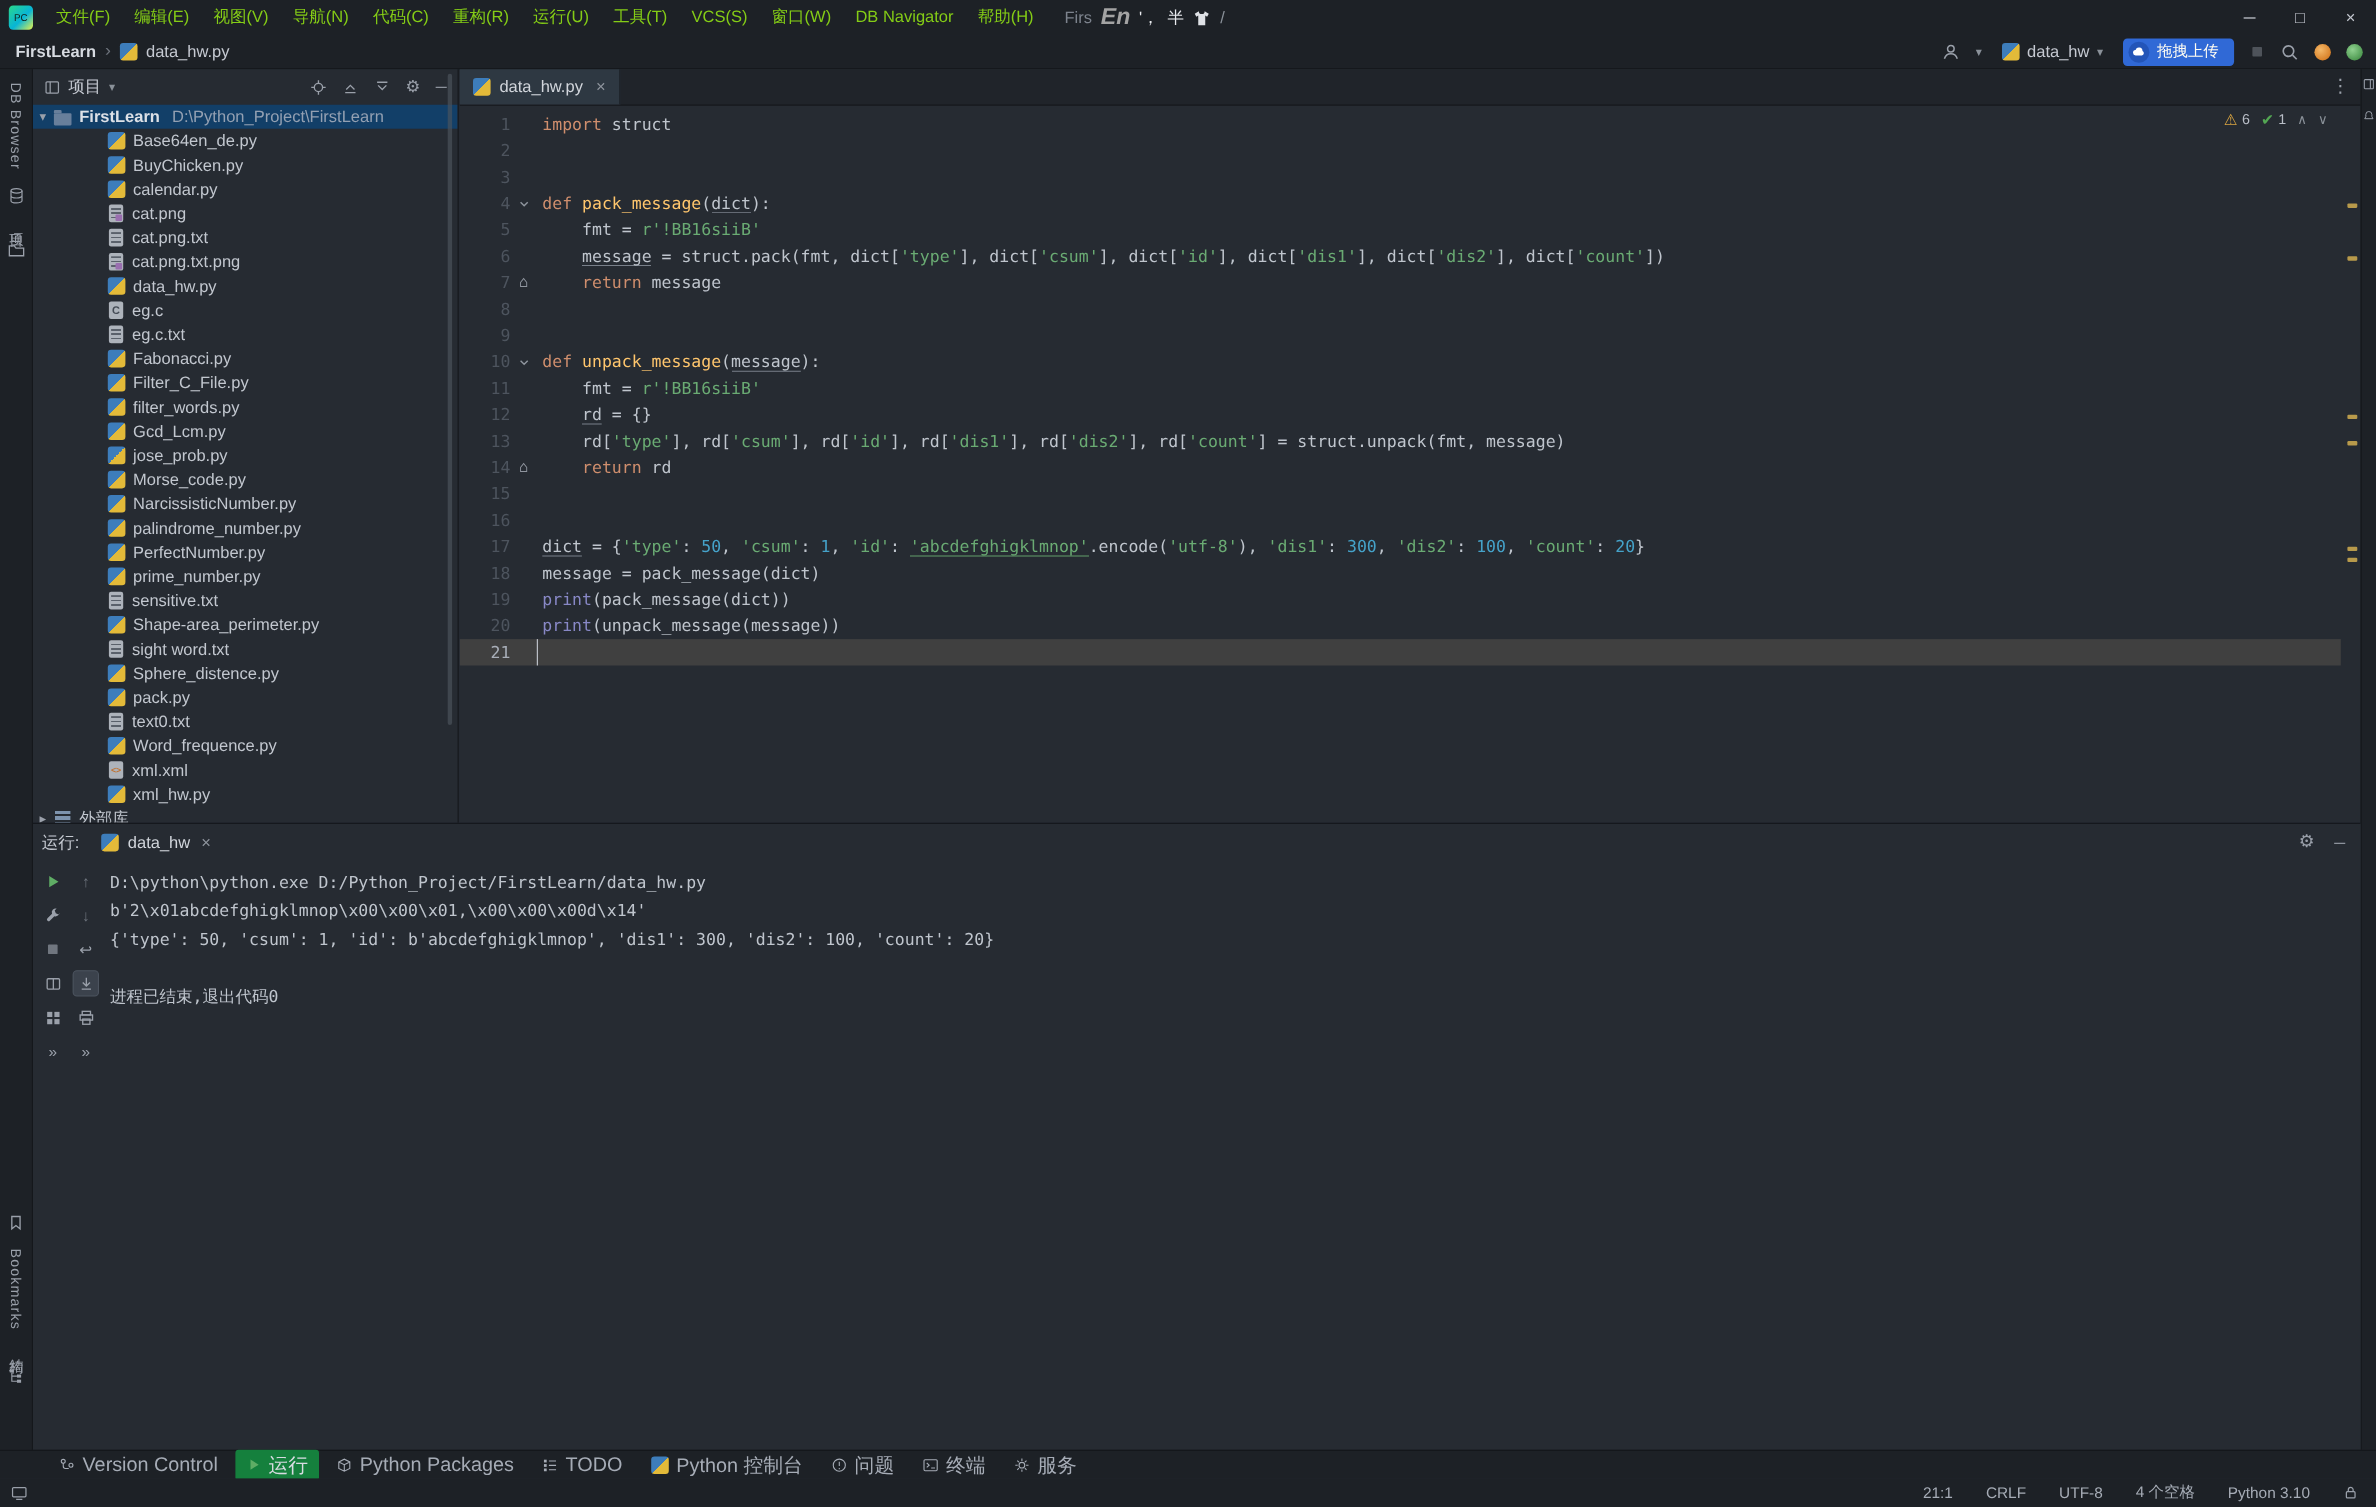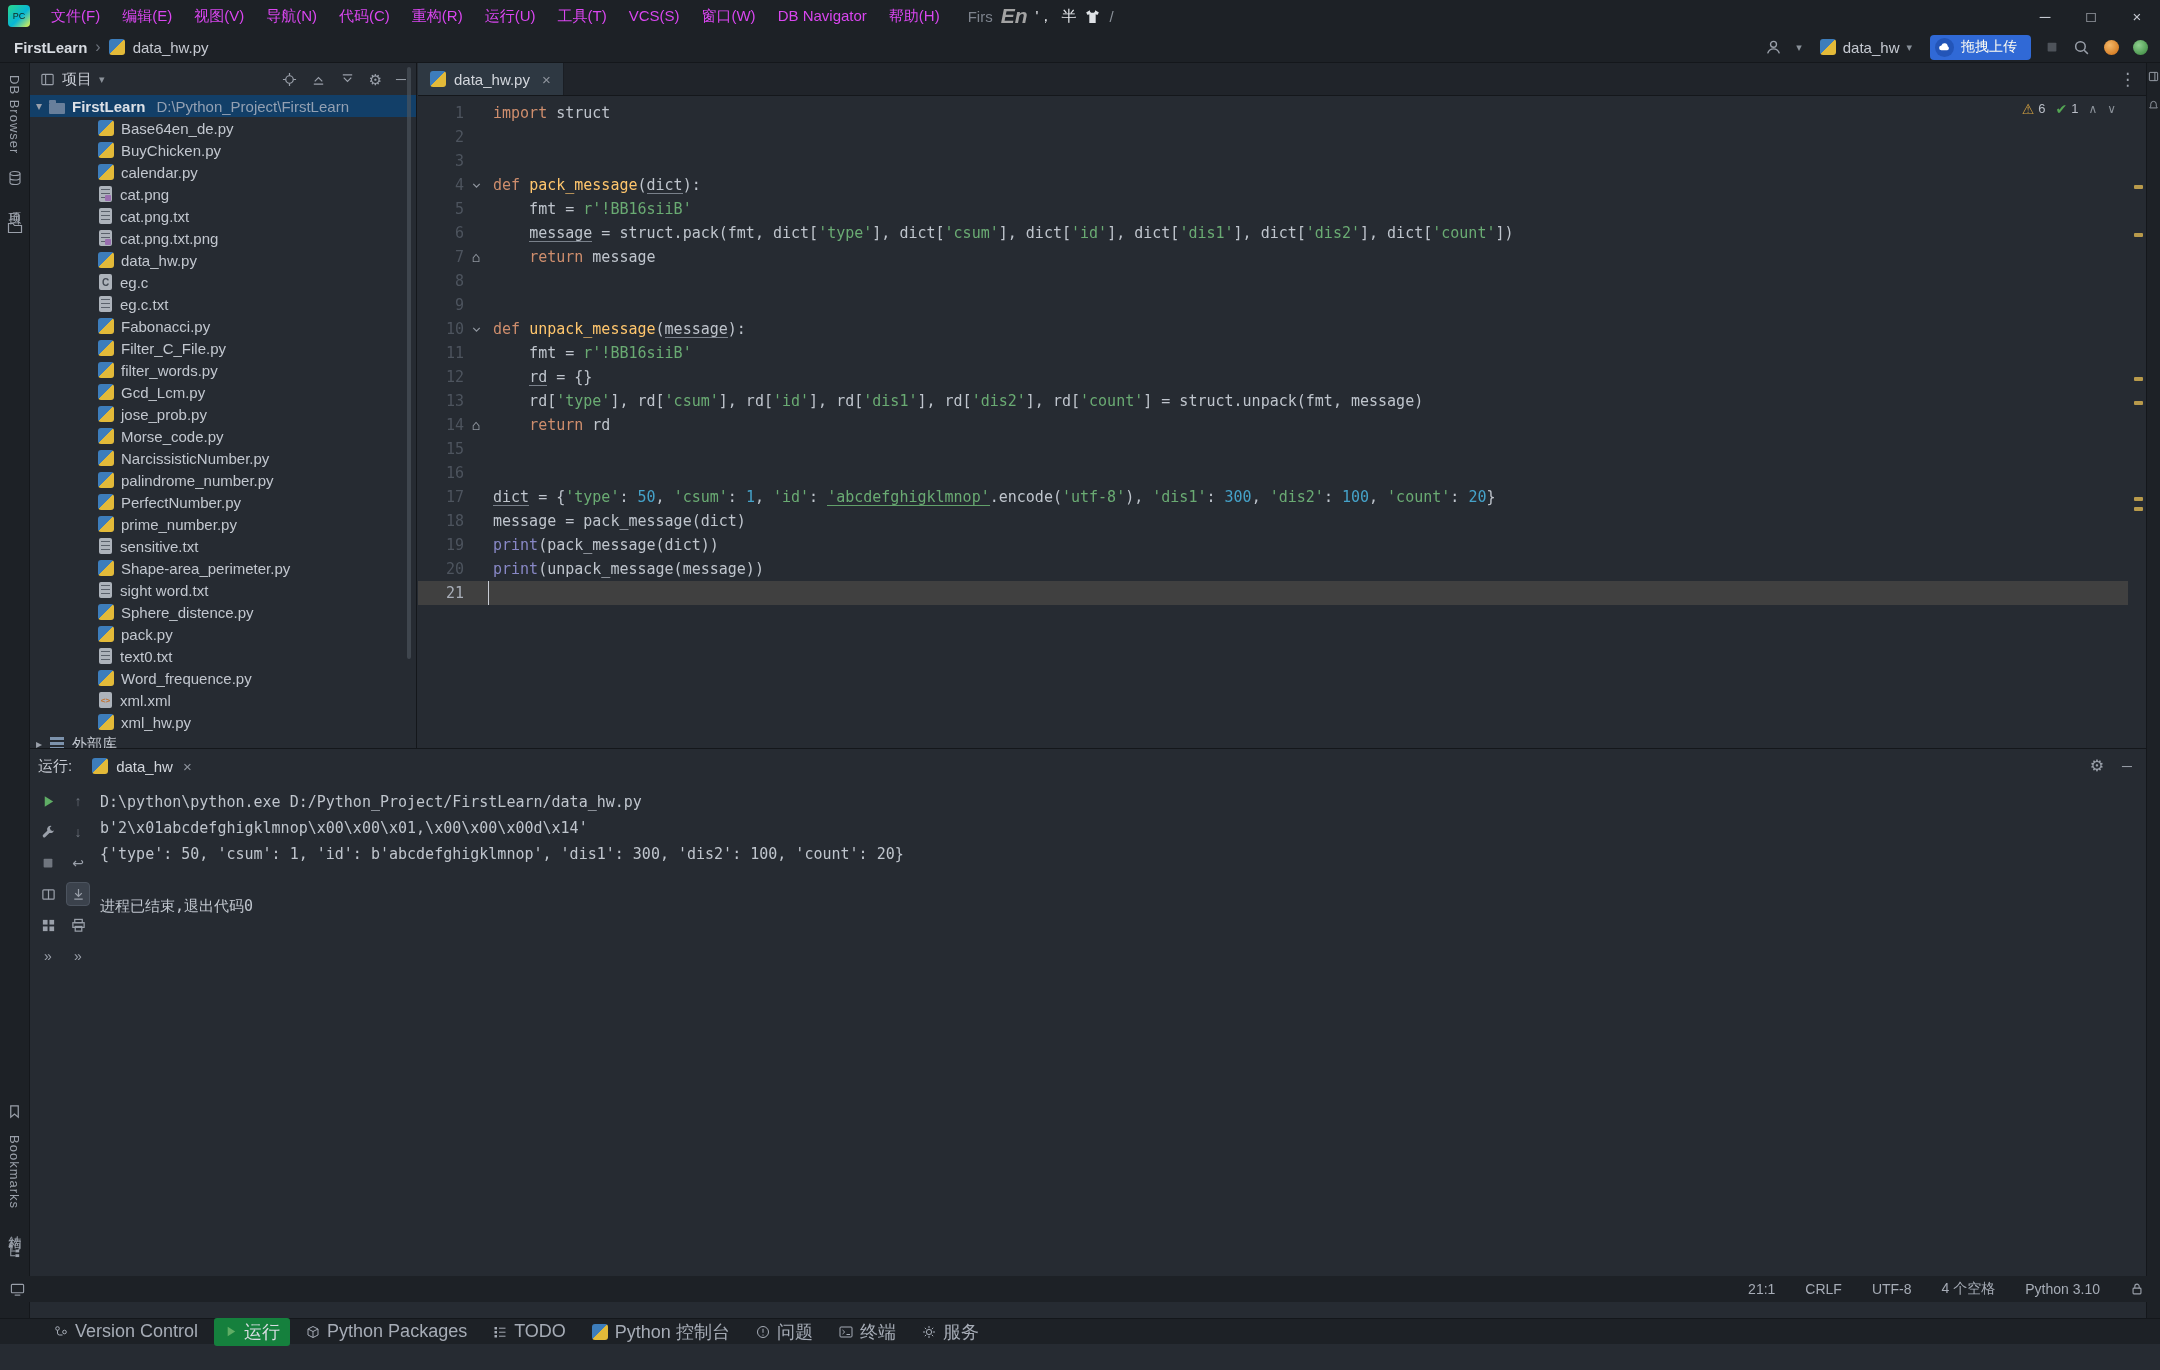--- a/index.html
+++ b/index.html
@@ -2,21 +2,21 @@
 <html><head>
 <meta charset="utf-8">
 <style>
   *{box-sizing:border-box;margin:0;padding:0}
   body{margin:0;background:#14161a;font-family:"Liberation Sans","DejaVu Sans",sans-serif}
   .app{position:relative;width:2160px;height:1370px;background:#262b32;overflow:hidden;color:#bfc5cd;font-size:15px}
 
   
   .titlebar{position:absolute;top:0;left:0;right:0;height:32px;background:#1d2126;display:flex;align-items:center;padding-left:8px}
   .logo{width:22px;height:22px;border-radius:4px;background:linear-gradient(135deg,#2bd789,#07b5d7 55%,#e8f24b);color:#10241c;font-size:9px;font-weight:normal;display:flex;align-items:center;justify-content:center;margin-right:10px;flex:none}
-  .menu-item{padding:0 11px;color:#d946ef;line-height:32px;white-space:nowrap}
+  .menu-item{padding:0 11px;color:#84cc16;line-height:32px;white-space:nowrap}
   .title-frag{color:#7d838d;margin-left:17px;white-space:nowrap}
   .ime{display:flex;align-items:center;gap:8px;margin-left:8px;color:#e8eaee;white-space:nowrap}
   .ime-en{color:#a3a3a3;font-size:21px;font-weight:bold;font-style:italic}
   .winbtns{margin-left:auto;display:flex}
   .winbtn{width:46px;height:32px;display:flex;align-items:center;justify-content:center;color:#c6cad2;font-size:15px}
 
   
   .navbar{position:absolute;top:32px;left:0;right:0;height:31px;background:#1d2126;border-bottom:1px solid #14171b;display:flex;align-items:center;padding:0 12px 0 14px}
   .breadcrumb{display:flex;align-items:center;gap:8px}
   .bc-root{font-weight:bold;color:#d7dbe1}
@@ -106,21 +106,21 @@
   .rp-toolbar{position:absolute;left:4px;top:40px;display:grid;grid-template-columns:28px 28px;gap:7px 2px;justify-items:center;align-items:center}
   .rico{width:24px;height:24px;display:flex;align-items:center;justify-content:center;color:#9aa0aa;border-radius:4px}
   .rico.toggled{background:#3b424c;border:1px solid #4c545f}
   .console{position:absolute;left:70px;top:40px;right:24px;bottom:4px;font-family:"DejaVu Sans Mono","Liberation Mono",monospace;font-size:15px;line-height:26px;color:#bfc5cd;white-space:pre;overflow:hidden}
 
   
   .btoolbar{position:absolute;left:0;right:0;top:1318px;height:26px;background:#1d2126;border-top:1px solid #14171b;display:flex;align-items:center;padding-left:44px;gap:6px;font-size:18px;color:#a6acb6}
   .tb-item{display:flex;align-items:center;gap:7px;padding:2px 10px;border-radius:3px;white-space:nowrap}
   .tb-item.active{background:#15803d;color:#d7dbe1}
   .tbico{display:inline-flex;align-items:center}
-  .statusbar{position:absolute;left:0;right:0;top:1276px;height:26px;background:#1d2126;display:flex;align-items:center;font-size:14px;color:#a6acb6;padding:0 16px 0 10px}
+  .statusbar{position:absolute;left:0;right:0;top:1344px;height:26px;background:#1d2126;display:flex;align-items:center;font-size:14px;color:#a6acb6;padding:0 16px 0 10px}
   .sb-right{margin-left:auto;display:flex;gap:30px;align-items:center;white-space:nowrap}
 
   .ticon{display:inline-flex;align-items:center;justify-content:center;color:#9aa0aa}
   .ticon svg,.strip-ico svg,.rico svg{display:block}
   .glyph{font-size:14px;line-height:1}
 </style>
 </head>
 <body>
 
 <div class="app">

